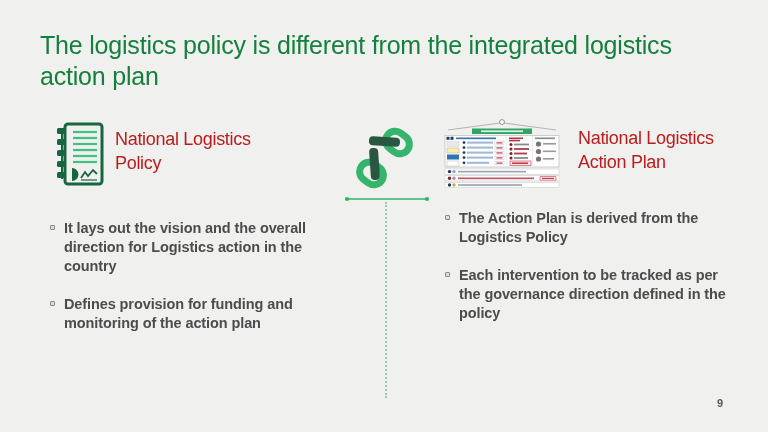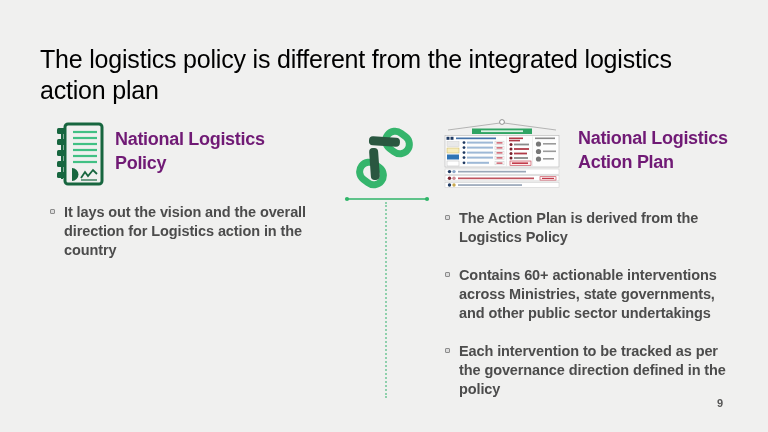--- a/index.html
+++ b/index.html
@@ -8,42 +8,42 @@
 
   .slide {
     position: relative;
     width: 768px; height: 432px;
     background: #f0f0ef;
     overflow: hidden;
   }
 
   .slide-title {
     position: absolute;
-    left: 40px; top: 44px; width: 655px;
+    left: 40px; top: 30px; width: 655px;
     font-size: 25px; font-weight: 400;
     letter-spacing: -0.2px;
     line-height: 31px;
-    color: #000000;
+    color: #15803d;
   }
 
   .section-head-left  { position: absolute; left: 55px;  top: 121px; display: flex; gap: 10px; }
   .section-head-right { position: absolute; left: 442px; top: 118px; display: flex; gap: 16px; }
 
   .section-heading {
-    font-size: 18px; font-weight: 700;
+    font-size: 18px; font-weight: 400;
     letter-spacing: -0.3px;
     line-height: 24px;
-    color: #701a75;
+    color: #b91c1c;
     width: 180px;
     margin-top: 6px;
   }
   .section-head-right .section-heading { margin-top: 8px; width: 170px; }
 
   .bullets { position: absolute; list-style: none; }
-  .bullets-left  { left: 50px;  top: 203px; width: 292px; }
+  .bullets-left  { left: 50px;  top: 219px; width: 292px; }
   .bullets-right { left: 445px; top: 209px; width: 298px; }
 
   .bullet { display: flex; align-items: flex-start; margin-bottom: 19px; }
   .bullet-marker {
     flex: 0 0 auto;
     width: 5px; height: 5px;
     margin: 6px 9px 0 0;
     background: #dcdcdc;
     border: 1.5px solid #8c8c8c;
     border-radius: 1px;
@@ -102,20 +102,24 @@
       <line x1="26" y1="59" x2="42" y2="59" stroke="#17663f" stroke-width="1.2"></line>
     </svg>
     <div class="section-heading">National Logistics Policy</div>
   </div>
 
   <ul class="bullets bullets-left">
     <li class="bullet">
       <span class="bullet-marker"></span>
       <span class="bullet-text">It lays out the vision and the overall direction for Logistics action in the country</span>
     </li>
+    <li class="bullet">
+      <span class="bullet-marker"></span>
+      <span class="bullet-text">Defines provision for funding and monitoring of the action plan</span>
+    </li>
   </ul>
 
   <svg class="chain-icon" width="58" height="62" viewBox="0 0 58 62">
     <rect x="29" y="6" width="25" height="19" rx="9.5" fill="none" stroke="#35b56c" stroke-width="7" transform="rotate(38 41.5 15.5)"></rect>
     <rect x="3" y="37" width="25" height="19" rx="9.5" fill="none" stroke="#35b56c" stroke-width="7" transform="rotate(38 15.5 46.5)"></rect>
     <rect x="13" y="10" width="31" height="9" rx="4" fill="#2a5740" transform="rotate(4 28 14)"></rect>
     <rect x="14" y="21" width="9" height="32" rx="4" fill="#2a5740" transform="rotate(-4 18 37)"></rect>
   </svg>
 
   <svg class="connector-line" width="88" height="8" viewBox="0 0 88 8">
@@ -218,23 +222,19 @@
     <div class="section-heading">National Logistics Action Plan</div>
   </div>
 
   <ul class="bullets bullets-right">
     <li class="bullet">
       <span class="bullet-marker"></span>
       <span class="bullet-text">The Action Plan is derived from the Logistics Policy</span>
     </li>
     <li class="bullet">
       <span class="bullet-marker"></span>
-      <span class="bullet-text">Contains 60+ actionable interventions across Ministries, state governments, and other public sector undertakings</span>
-    </li>
-    <li class="bullet">
-      <span class="bullet-marker"></span>
       <span class="bullet-text">Each intervention to be tracked as per the governance direction defined in the policy</span>
     </li>
   </ul>
 
   <div class="page-number">9</div>
 
 </div>
 
 </body></html>

